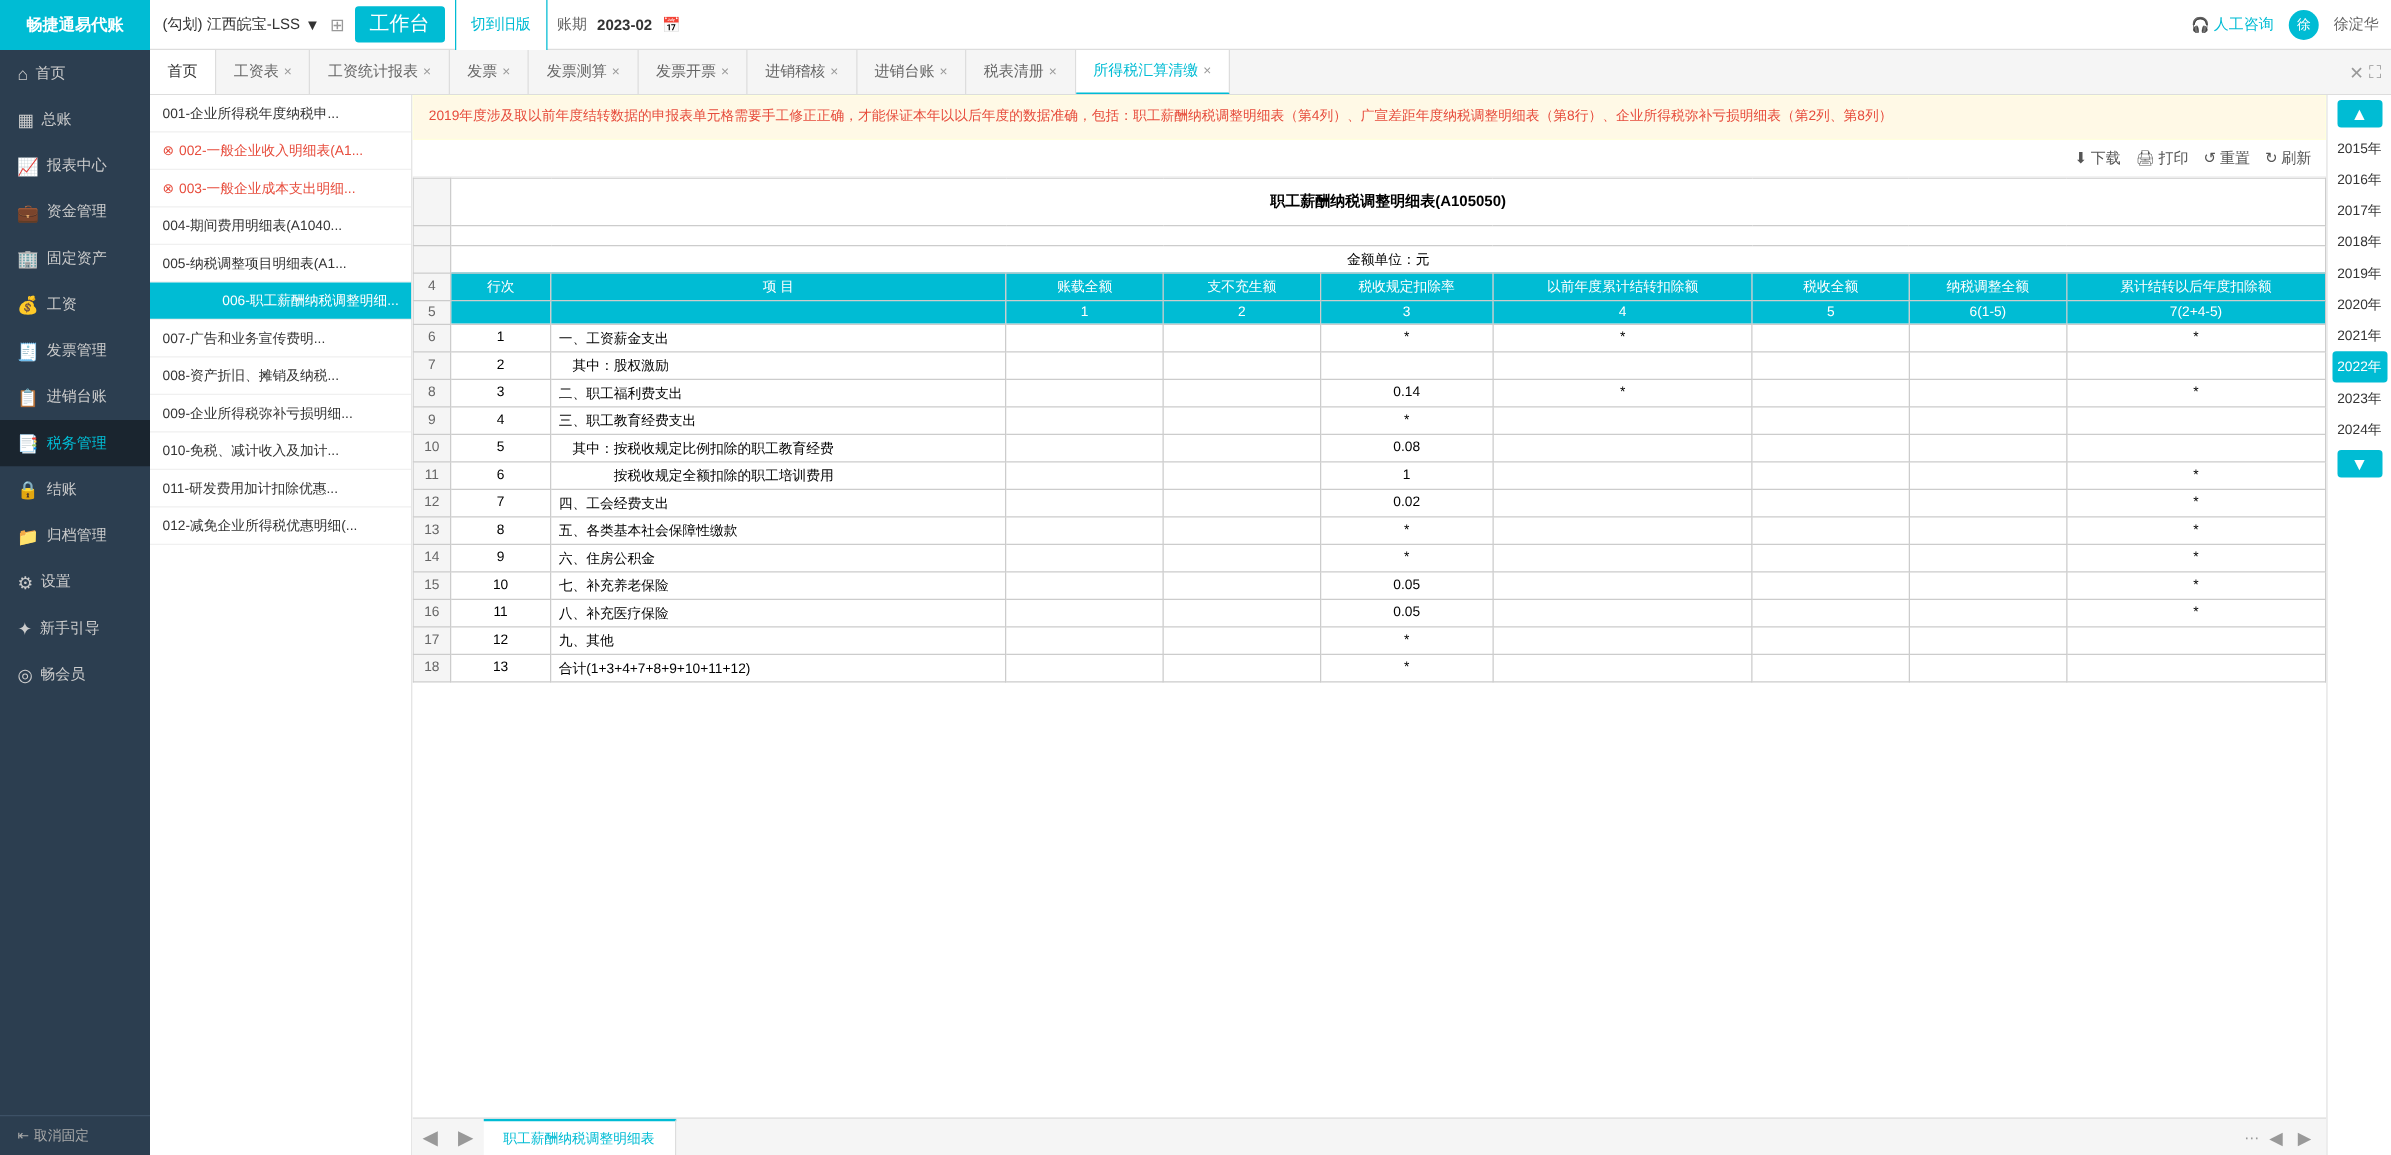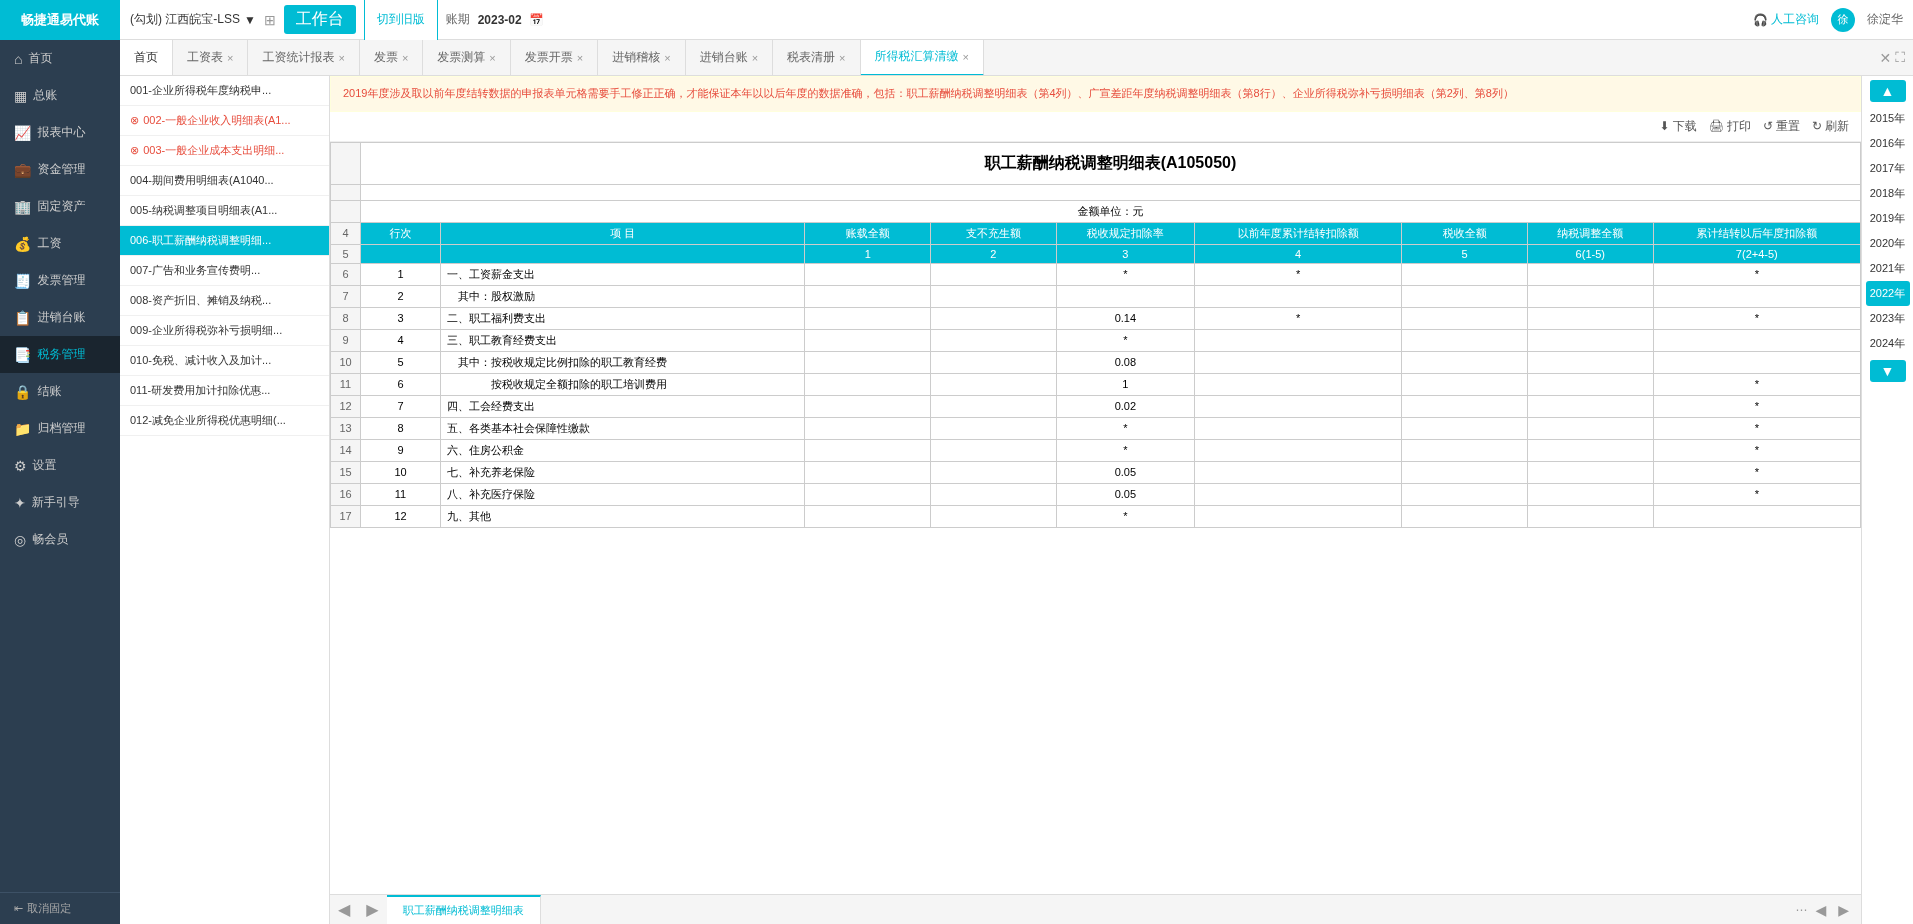--- a/index.html
+++ b/index.html
@@ -30,21 +30,21 @@
     .tab .close { color: #999; font-size: 11px; cursor: pointer; }
     .tab-home { background: #fff; color: #333; }
     .tabs-right { margin-left: auto; display: flex; align-items: center; gap: 4px; padding: 0 8px; }
 
     
     .content { flex: 1; display: flex; overflow: hidden; }
 
     
     .left-panel { width: 210px; background: #fff; border-right: 1px solid #ddd; overflow-y: auto; flex-shrink: 0; }
     .left-item { padding: 7px 10px; font-size: 11px; cursor: pointer; color: #333; border-bottom: 1px solid #f0f0f0; }
-    .left-item.active { background: #00bcd4; color: #fff; }
+    .left-item.active { background: #00bcd4; color: #fff; text-align: right; }
     .left-item.error { color: #e74c3c; display: flex; align-items: center; gap: 4px; }
 
     
     .spreadsheet-area { flex: 1; display: flex; flex-direction: column; overflow: hidden; background: #fff; position: relative; }
 
     .toolbar-row { padding: 6px 12px; display: flex; align-items: center; justify-content: flex-end; gap: 12px; border-bottom: 1px solid #eee; flex-shrink: 0; }
     .toolbar-btn { background: none; border: none; cursor: pointer; font-size: 12px; color: #555; display: flex; align-items: center; gap: 3px; }
 
     .notice { background: #fff9e6; border: 1px solid #ffd; padding: 8px 12px; font-size: 11px; color: #666; line-height: 1.6; flex-shrink: 0; margin: 0; }
 
@@ -274,21 +274,21 @@
           <span>刷新</span>
         </button>
       </div>
 
       <div class="table-container">
         <table>
 
           <tbody>
               <tr>
             <td class="row-num-col"></td>
-            <td colspan="9" class="title-row" style="font-size:16px; font-weight:bold; text-align:center; background:#fff; border:1px solid #ccc; padding:10px;">
+            <td colspan="9" class="title-row" style="font-size:12px; font-weight:bold; text-align:center; background:#fff; border:1px solid #ccc; padding:10px;">
               <span>职工薪酬纳税调整明细表(A105050)</span>
             </td>
           </tr>
 
           <tr>
             <td class="row-num-col"></td>
             <td colspan="9" style="border:1px solid #ccc; background:#fff; height:16px;"></td>
           </tr>
 
           <tr>
@@ -461,20 +461,32 @@
             <td class="data-cell" style="text-align:center;">12</td>
             <td class="data-cell row-label">九、其他</td>
             <td class="data-cell"></td>
             <td class="data-cell"></td>
             <td class="data-cell">*</td>
             <td class="data-cell"></td>
             <td class="data-cell"></td>
             <td class="data-cell"></td>
             <td class="data-cell"></td>
           </tr>
+          <tr>
+            <td class="row-num-col">18</td>
+            <td class="data-cell" style="text-align:center;">13</td>
+            <td class="data-cell row-label">合计(1+3+4+7+8+9+10+11+12)</td>
+            <td class="data-cell"></td>
+            <td class="data-cell"></td>
+            <td class="data-cell">*</td>
+            <td class="data-cell"></td>
+            <td class="data-cell"></td>
+            <td class="data-cell"></td>
+            <td class="data-cell"></td>
+          </tr>
         </tbody>
           </table>
       </div>
 
       <div class="bottom-bar">
         <button style="background:none;border:none;padding:0 8px;cursor:pointer;font-size:16px;color:#999;">◀</button>
         <button style="background:none;border:none;padding:0 8px;cursor:pointer;font-size:16px;color:#999;">▶</button>
         <div class="bottom-tab active">
           <span>职工薪酬纳税调整明细表</span>
         </div>

